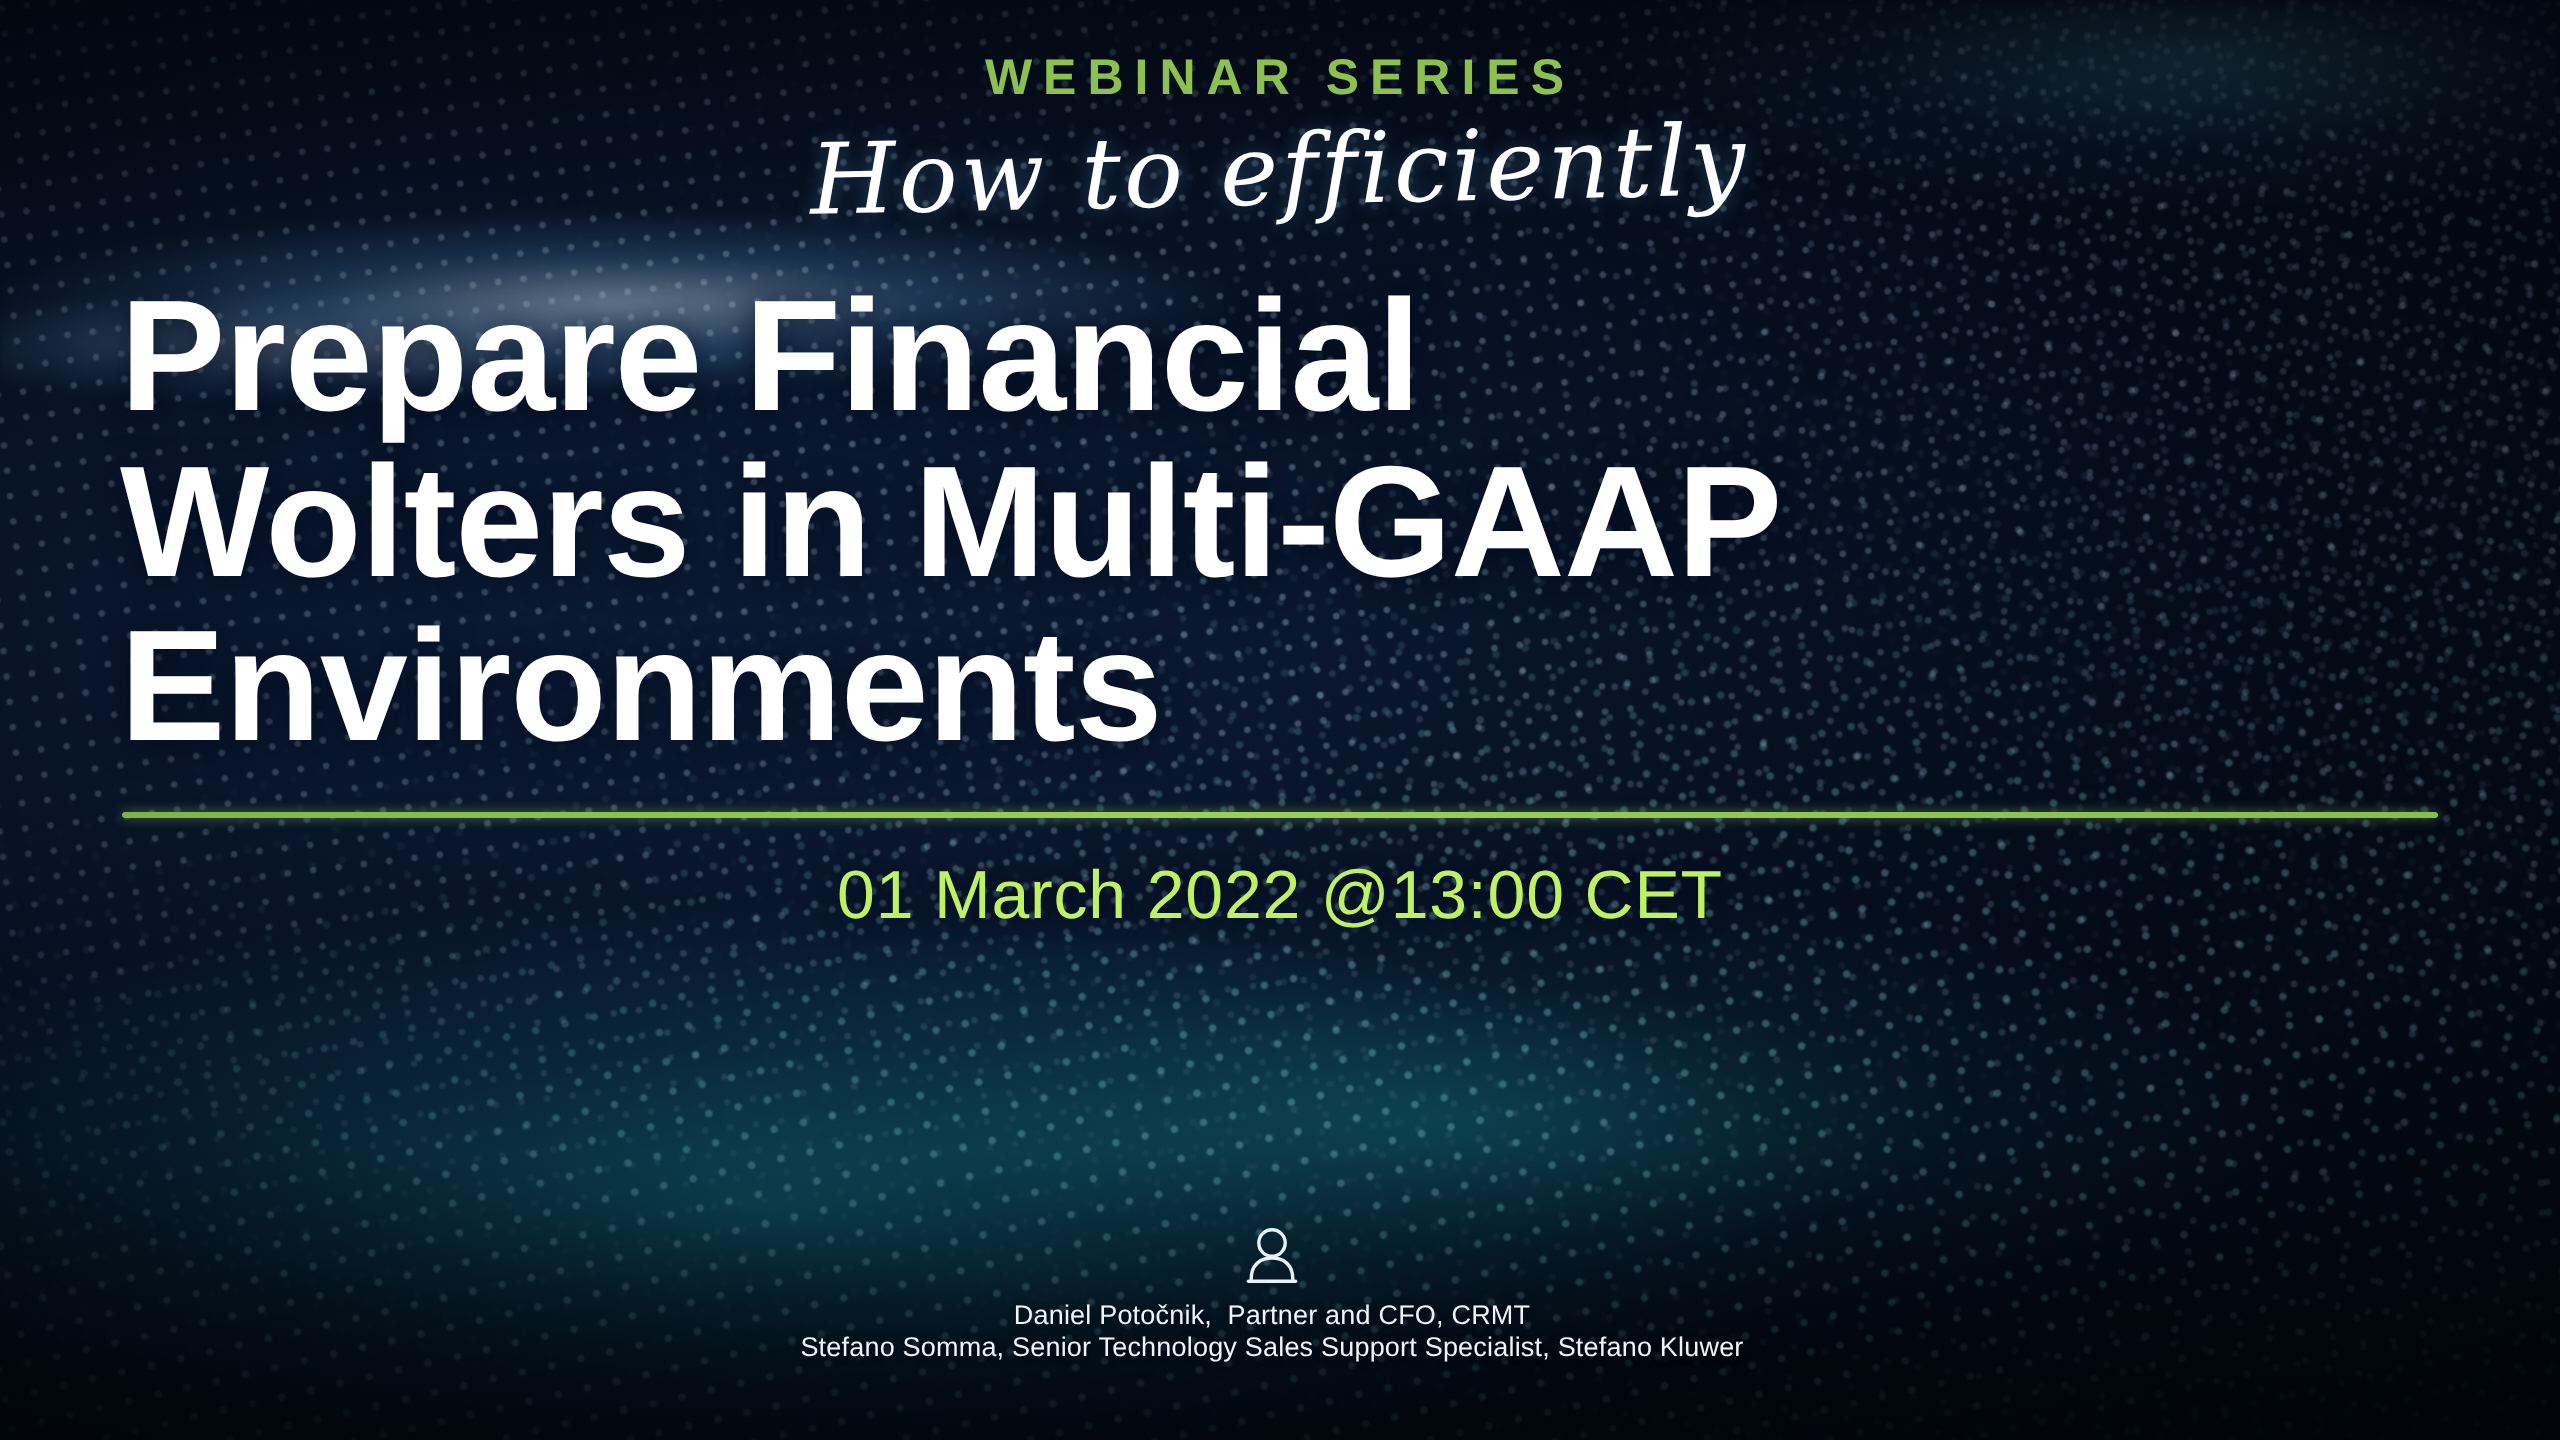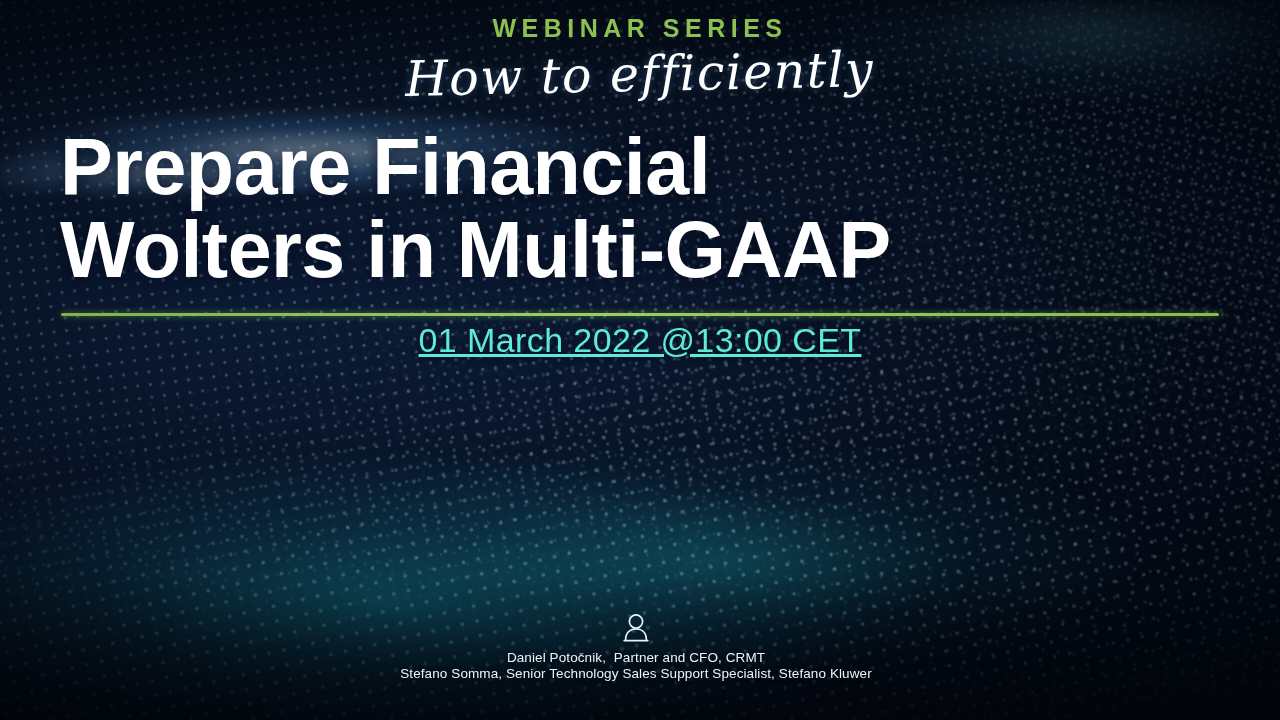--- a/index.html
+++ b/index.html
@@ -108,21 +108,21 @@
   
   #content {
     position: absolute;
     inset: 0;
     display: flex;
     flex-direction: column;
     align-items: center;
   }
 
   #eyebrow {
-    margin-top: 16px;
+    margin-top: 27px;
     font-size: 25px;
     font-weight: 700;
     letter-spacing: 5.5px;
     color: #8cc152;
     text-align: center;
     line-height: 1;
   }
 
   #script-line {
     margin-top: 8px;
@@ -155,27 +155,26 @@
   #divider {
     margin-top: 22px;
     width: 1158px;
     height: 3px;
     background: linear-gradient(90deg, #7fb349 0%, #9ccf5e 45%, #86bd4e 100%);
     box-shadow: 0 0 6px rgba(140,200,90,0.55);
     border-radius: 2px;
   }
 
   #date-line {
-    margin-top: 5px;
+    margin-top: 20px;
     font-size: 34px;
     font-weight: 400;
-    color: #5eead4;
+    color: #bef264;
     letter-spacing: 0.4px;
     text-shadow: 0 2px 10px rgba(0,10,30,0.7);
-    text-decoration: underline;
   }
 
   #speakers {
     position: absolute;
     left: 0;
     right: 8px;
     bottom: 38px;
     display: flex;
     flex-direction: column;
     align-items: center;
@@ -214,20 +213,21 @@
 
   <div id="content">
 
     <div id="eyebrow">WEBINAR SERIES</div>
 
     <div id="script-line">How to efficiently</div>
 
     <div id="title-block">
       <div class="title-line">Prepare Financial</div>
       <div class="title-line">Wolters in Multi-GAAP</div>
+      <div class="title-line">Environments</div>
     </div>
 
     <div id="divider"></div>
 
     <div id="date-line">01 March 2022 @13:00 CET</div>
 
     <div id="speakers">
       <svg id="person-icon" width="30" height="34" viewBox="0 0 30 34">
         <circle cx="15" cy="9.5" r="6.6" fill="none" stroke="#e9f3f7" stroke-width="1.7"></circle>
         <path d="M4.6 27.5 C4.6 19.6 10 17 15 17 C20 17 25.4 19.6 25.4 27.5" fill="none" stroke="#e9f3f7" stroke-width="1.7" stroke-linecap="round"></path>

